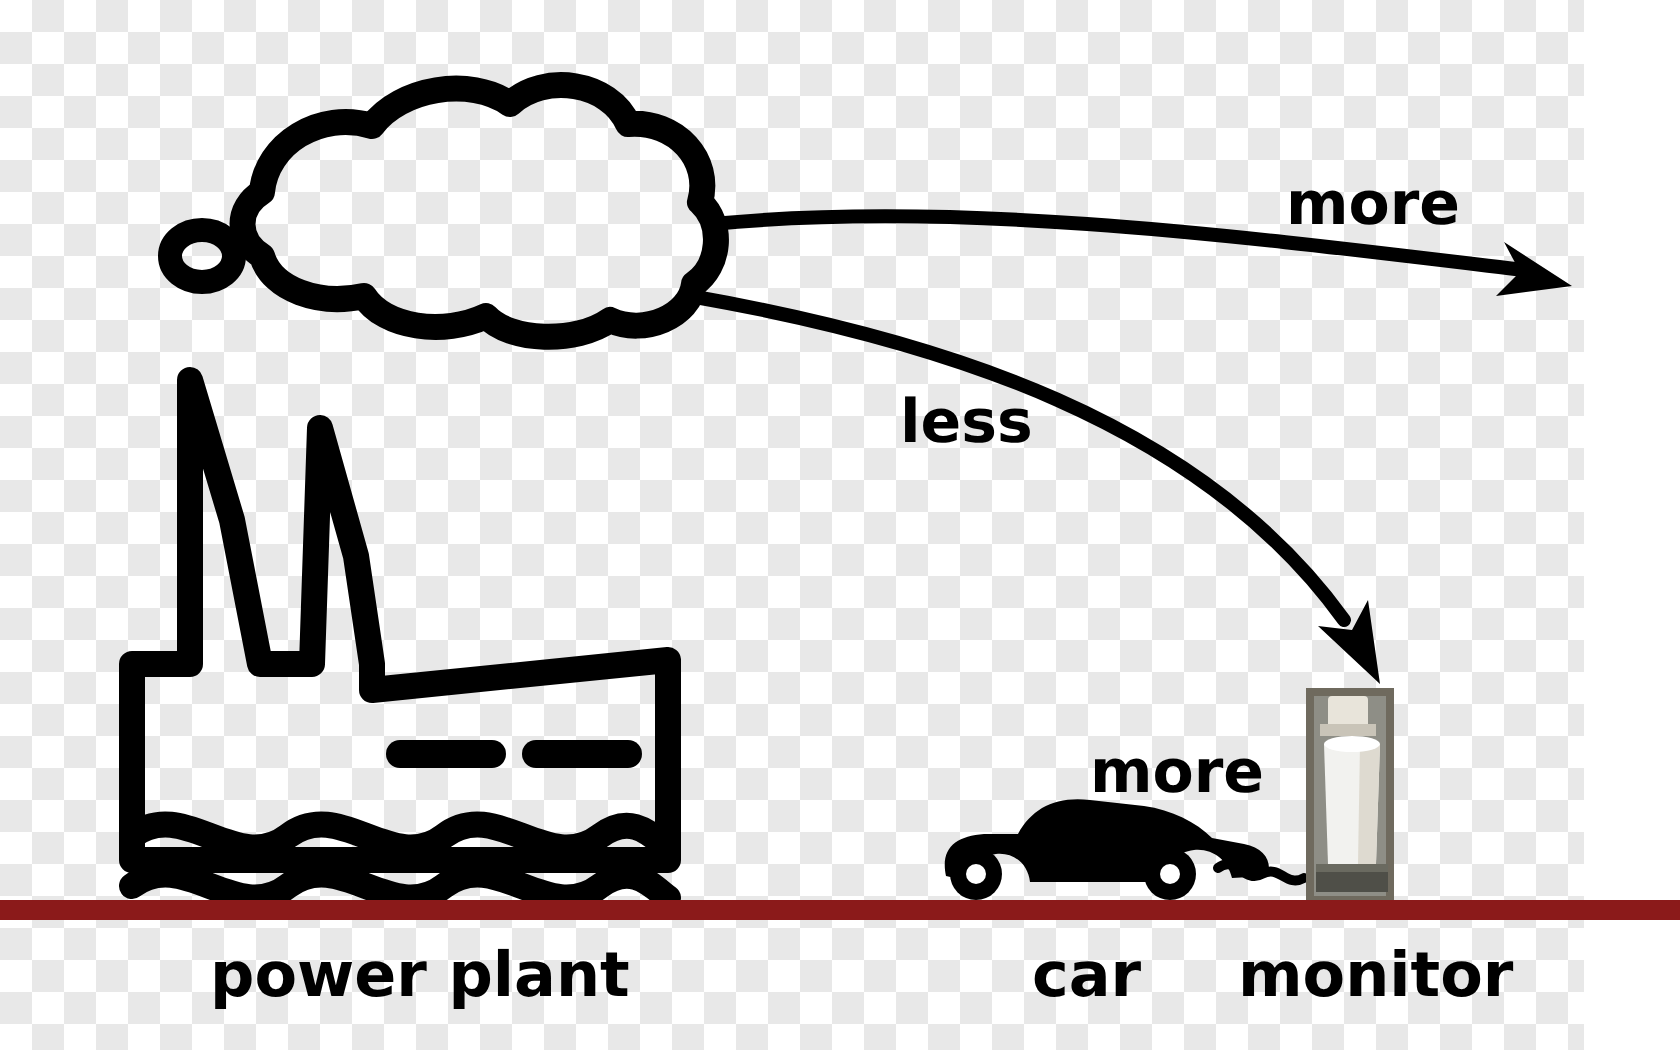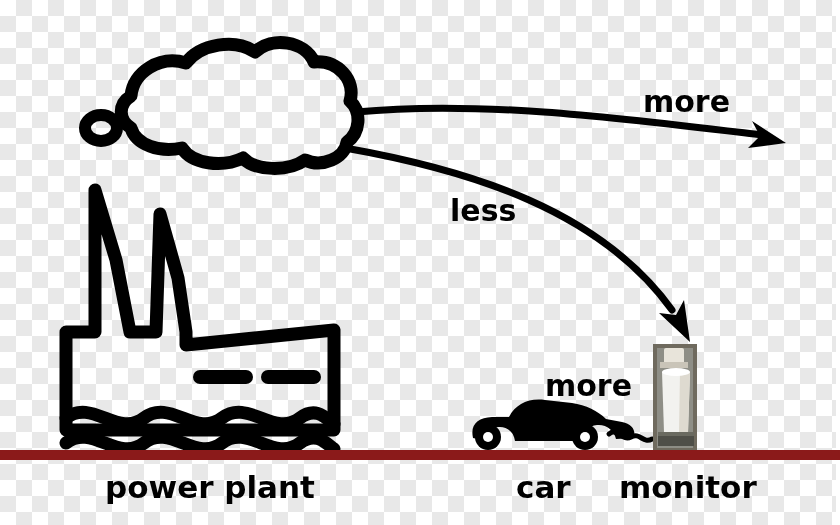--- a/index.html
+++ b/index.html
@@ -17,21 +17,20 @@
   #canvas {
     position: relative;
     width: 792px;
     height: 525px;
     background-color: #ffffff;
     background-image:
       linear-gradient(45deg, #e8e8e8 25%, transparent 25%, transparent 75%, #e8e8e8 75%, #e8e8e8),
       linear-gradient(45deg, #e8e8e8 25%, transparent 25%, transparent 75%, #e8e8e8 75%, #e8e8e8);
     background-size: 32px 32px;
     background-position: 0 0, 16px 16px;
-    padding-left: 44px;
   }
   #diagram-svg {
     position: absolute;
     left: 0;
     top: 0;
     width: 840px;
     height: 525px;
   }
   .lbl {
     font-family: "DejaVu Sans", sans-serif;

